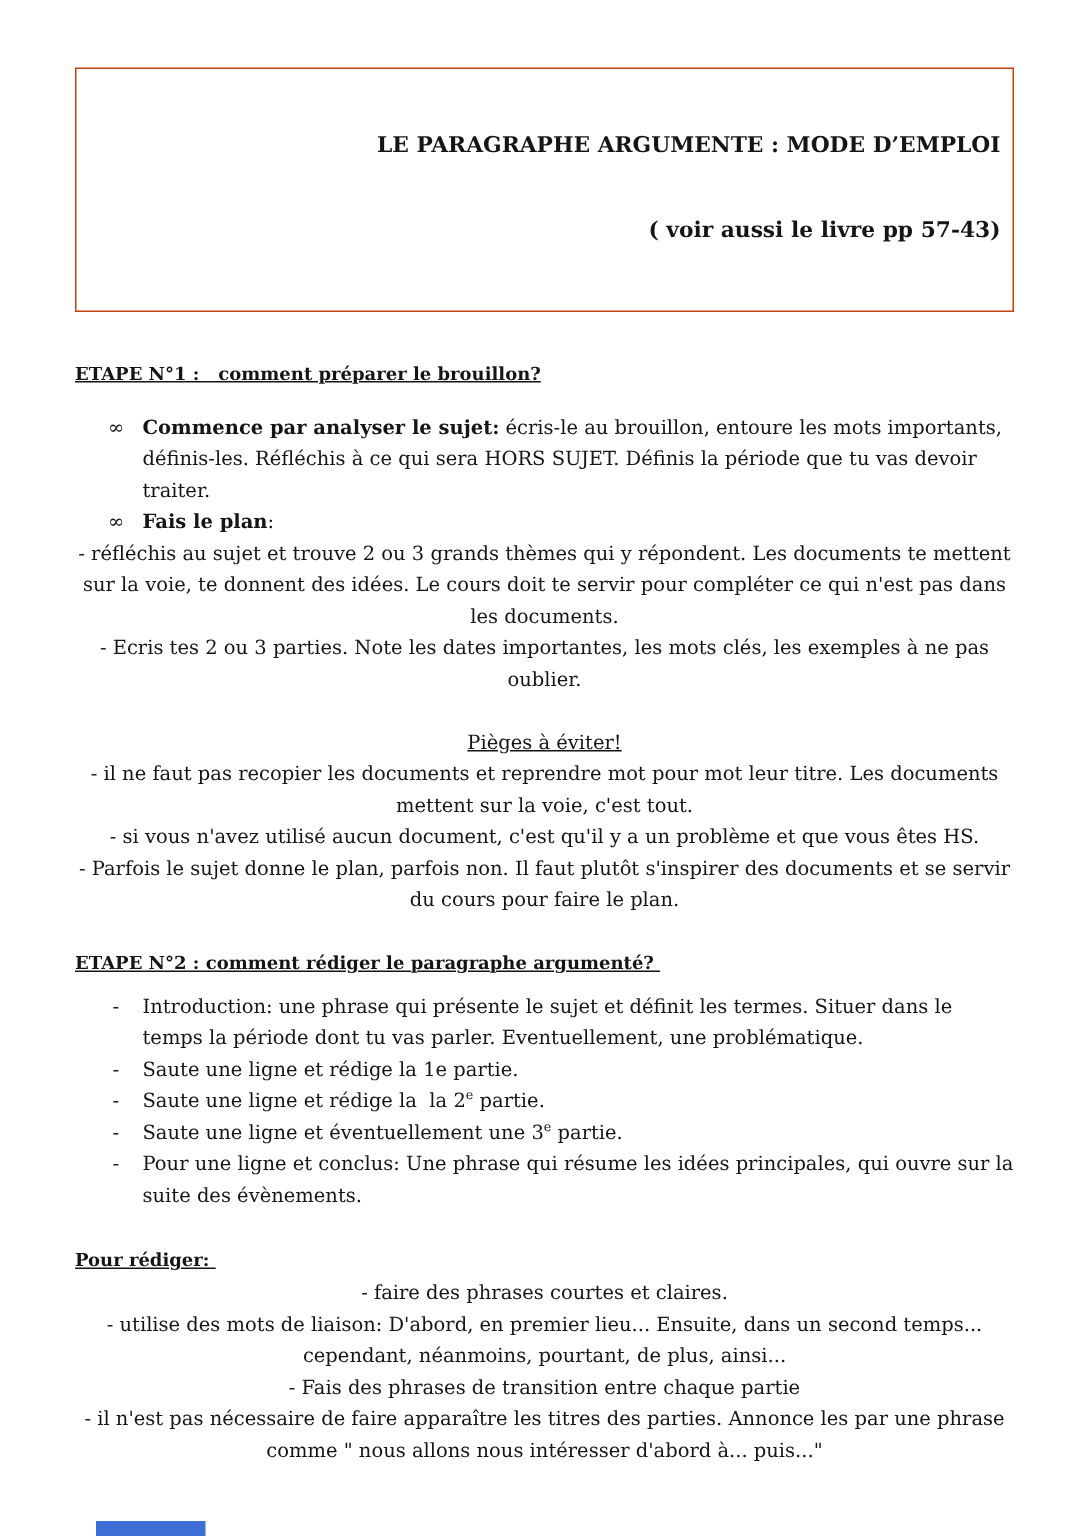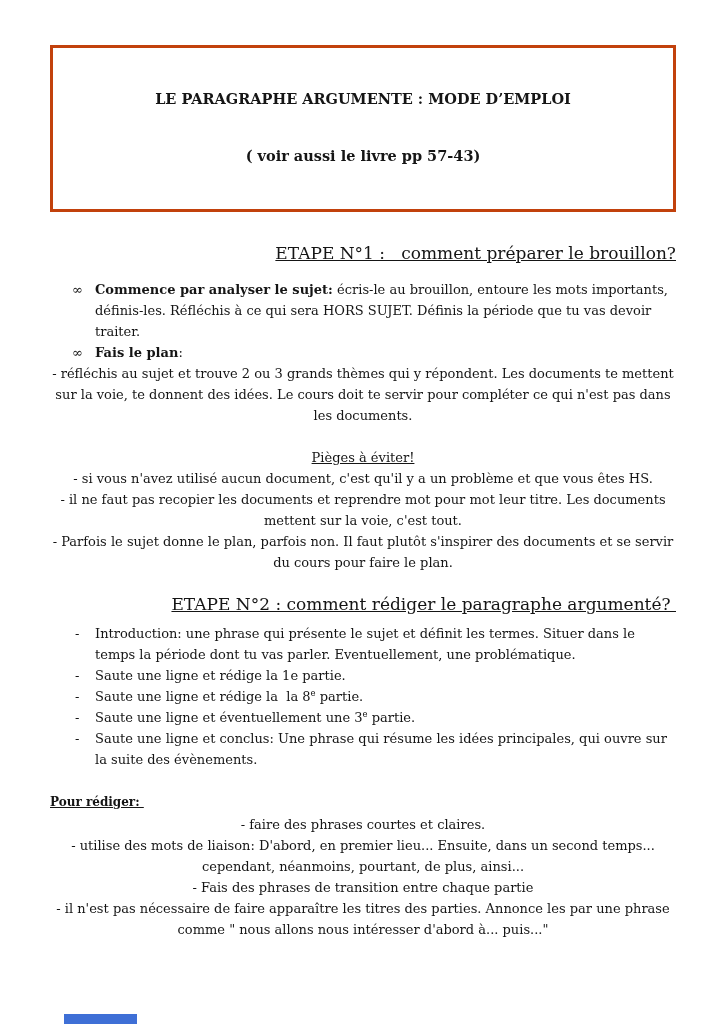--- a/index.html
+++ b/index.html
@@ -13,36 +13,35 @@
   .page {
     position: relative;
     width: 724px; height: 1024px;
     overflow: hidden;
     background: #ffffff;
   }
   .content {
     padding: 45px 48px 0 50px;
   }
   .title-box {
-    border: 3px solid #c2410c;
+    border: 1px solid #c2410c;
     padding: 3px 8px 6px 8px;
-    text-align: center;
+    text-align: right;
     font-weight: bold;
     font-size: 14.5px;
     line-height: 19px;
     white-space: pre-wrap;
   }
   .h-etape {
     margin: 31px 0 0 0;
-    font-size: 17px;
+    font-size: 12px;
     line-height: 21px;
-    font-weight: normal;
+    font-weight: bold;
     text-decoration: underline;
     white-space: pre-wrap;
-    text-align: right;
   }
   .body-text, .doc-p {
     font-size: 13px;
     line-height: 21px;
     white-space: pre-wrap;
     text-align: center;
   }
   .doc-p { margin: 0; }
   .bullet-list { margin: 15px 0 0 0; }
   .bullet-item { display: flex; padding-left: 22px; }
@@ -88,52 +87,53 @@
         <span class="marker">∞</span>
         <span class="bi-text"><span class="lead">Commence par analyser le sujet:</span><span> écris-le au brouillon, entoure les mots importants, définis-les. Réfléchis à ce qui sera HORS SUJET. Définis la période que tu vas devoir traiter.</span></span>
       </div>
       <div class="bullet-item">
         <span class="marker">∞</span>
         <span class="bi-text"><span class="lead">Fais le plan</span><span>:</span></span>
       </div>
     </div>
 
     <p class="doc-p">- réfléchis au sujet et trouve 2 ou 3 grands thèmes qui y répondent. Les documents te mettent sur la voie, te donnent des idées. Le cours doit te servir pour compléter ce qui n'est pas dans les documents.</p>
+    <p class="doc-p">- Ecris tes 2 ou 3 parties. Note les dates importantes, les mots clés, les exemples à ne pas oublier.</p>
 
     <div class="spacer"></div>
 
     <p class="doc-p u">Pièges à éviter!</p>
+    <p class="doc-p">- il ne faut pas recopier les documents et reprendre mot pour mot leur titre. Les documents mettent sur la voie, c'est tout.</p>
     <p class="doc-p">- si vous n'avez utilisé aucun document, c'est qu'il y a un problème et que vous êtes HS.</p>
-    <p class="doc-p">- il ne faut pas recopier les documents et reprendre mot pour mot leur titre. Les documents mettent sur la voie, c'est tout.</p>
     <p class="doc-p">- Parfois le sujet donne le plan, parfois non. Il faut plutôt s'inspirer des documents et se servir du cours pour faire le plan.</p>
 
     <div class="spacer"></div>
 
     <h2 class="h-etape" style="margin-top:0;">ETAPE N°2 : comment rédiger le paragraphe argumenté? </h2>
 
     <div class="dash-list">
       <div class="dash-item">
         <span class="marker">-</span>
         <span class="di-text"><span>Introduction: une phrase qui présente le sujet et définit les termes. Situer dans le temps la période dont tu vas parler. Eventuellement, une problématique.</span><sup></sup><span></span></span>
       </div>
       <div class="dash-item">
         <span class="marker">-</span>
         <span class="di-text"><span>Saute une ligne et rédige la 1e partie.</span><sup></sup><span></span></span>
       </div>
       <div class="dash-item">
         <span class="marker">-</span>
-        <span class="di-text"><span>Saute une ligne et rédige la  la 8</span><sup>e</sup><span> partie.</span></span>
+        <span class="di-text"><span>Saute une ligne et rédige la  la 2</span><sup>e</sup><span> partie.</span></span>
       </div>
       <div class="dash-item">
         <span class="marker">-</span>
         <span class="di-text"><span>Saute une ligne et éventuellement une 3</span><sup>e</sup><span> partie.</span></span>
       </div>
       <div class="dash-item">
         <span class="marker">-</span>
-        <span class="di-text"><span>Saute une ligne et conclus: Une phrase qui résume les idées principales, qui ouvre sur la suite des évènements.</span><sup></sup><span></span></span>
+        <span class="di-text"><span>Pour une ligne et conclus: Une phrase qui résume les idées principales, qui ouvre sur la suite des évènements.</span><sup></sup><span></span></span>
       </div>
     </div>
 
     <h2 class="h-rediger">Pour rédiger: </h2>
 
     <p class="doc-p">- faire des phrases courtes et claires.</p>
     <p class="doc-p">- utilise des mots de liaison: D'abord, en premier lieu... Ensuite, dans un second temps... cependant, néanmoins, pourtant, de plus, ainsi...</p>
     <p class="doc-p">- Fais des phrases de transition entre chaque partie</p>
     <p class="doc-p">- il n'est pas nécessaire de faire apparaître les titres des parties. Annonce les par une phrase comme " nous allons nous intéresser d'abord à... puis..."</p>
 

